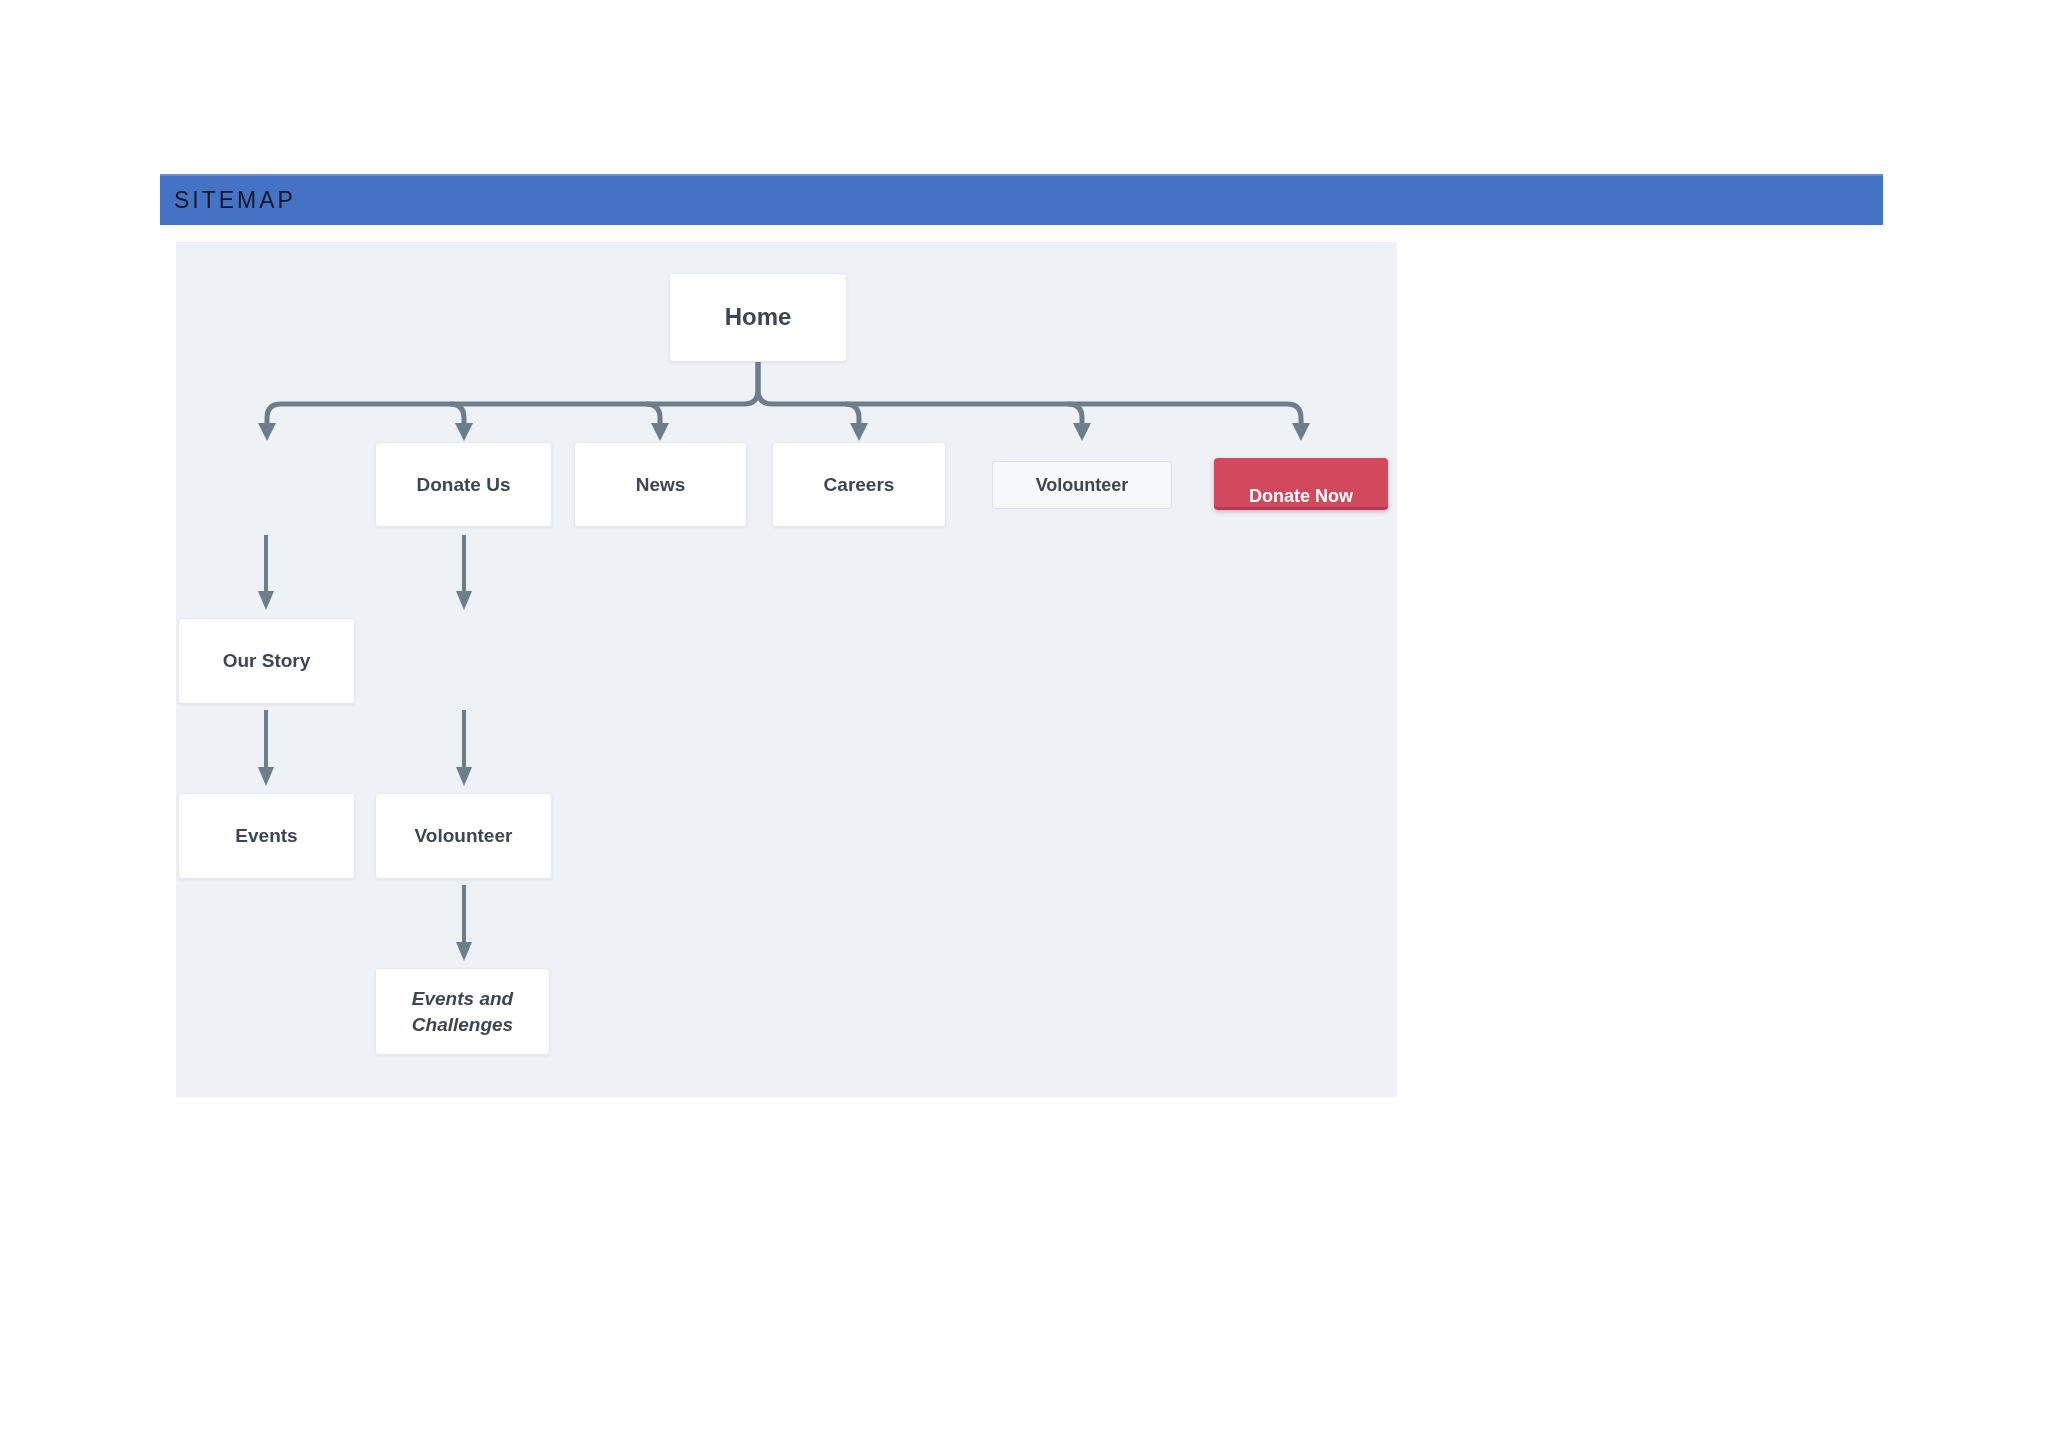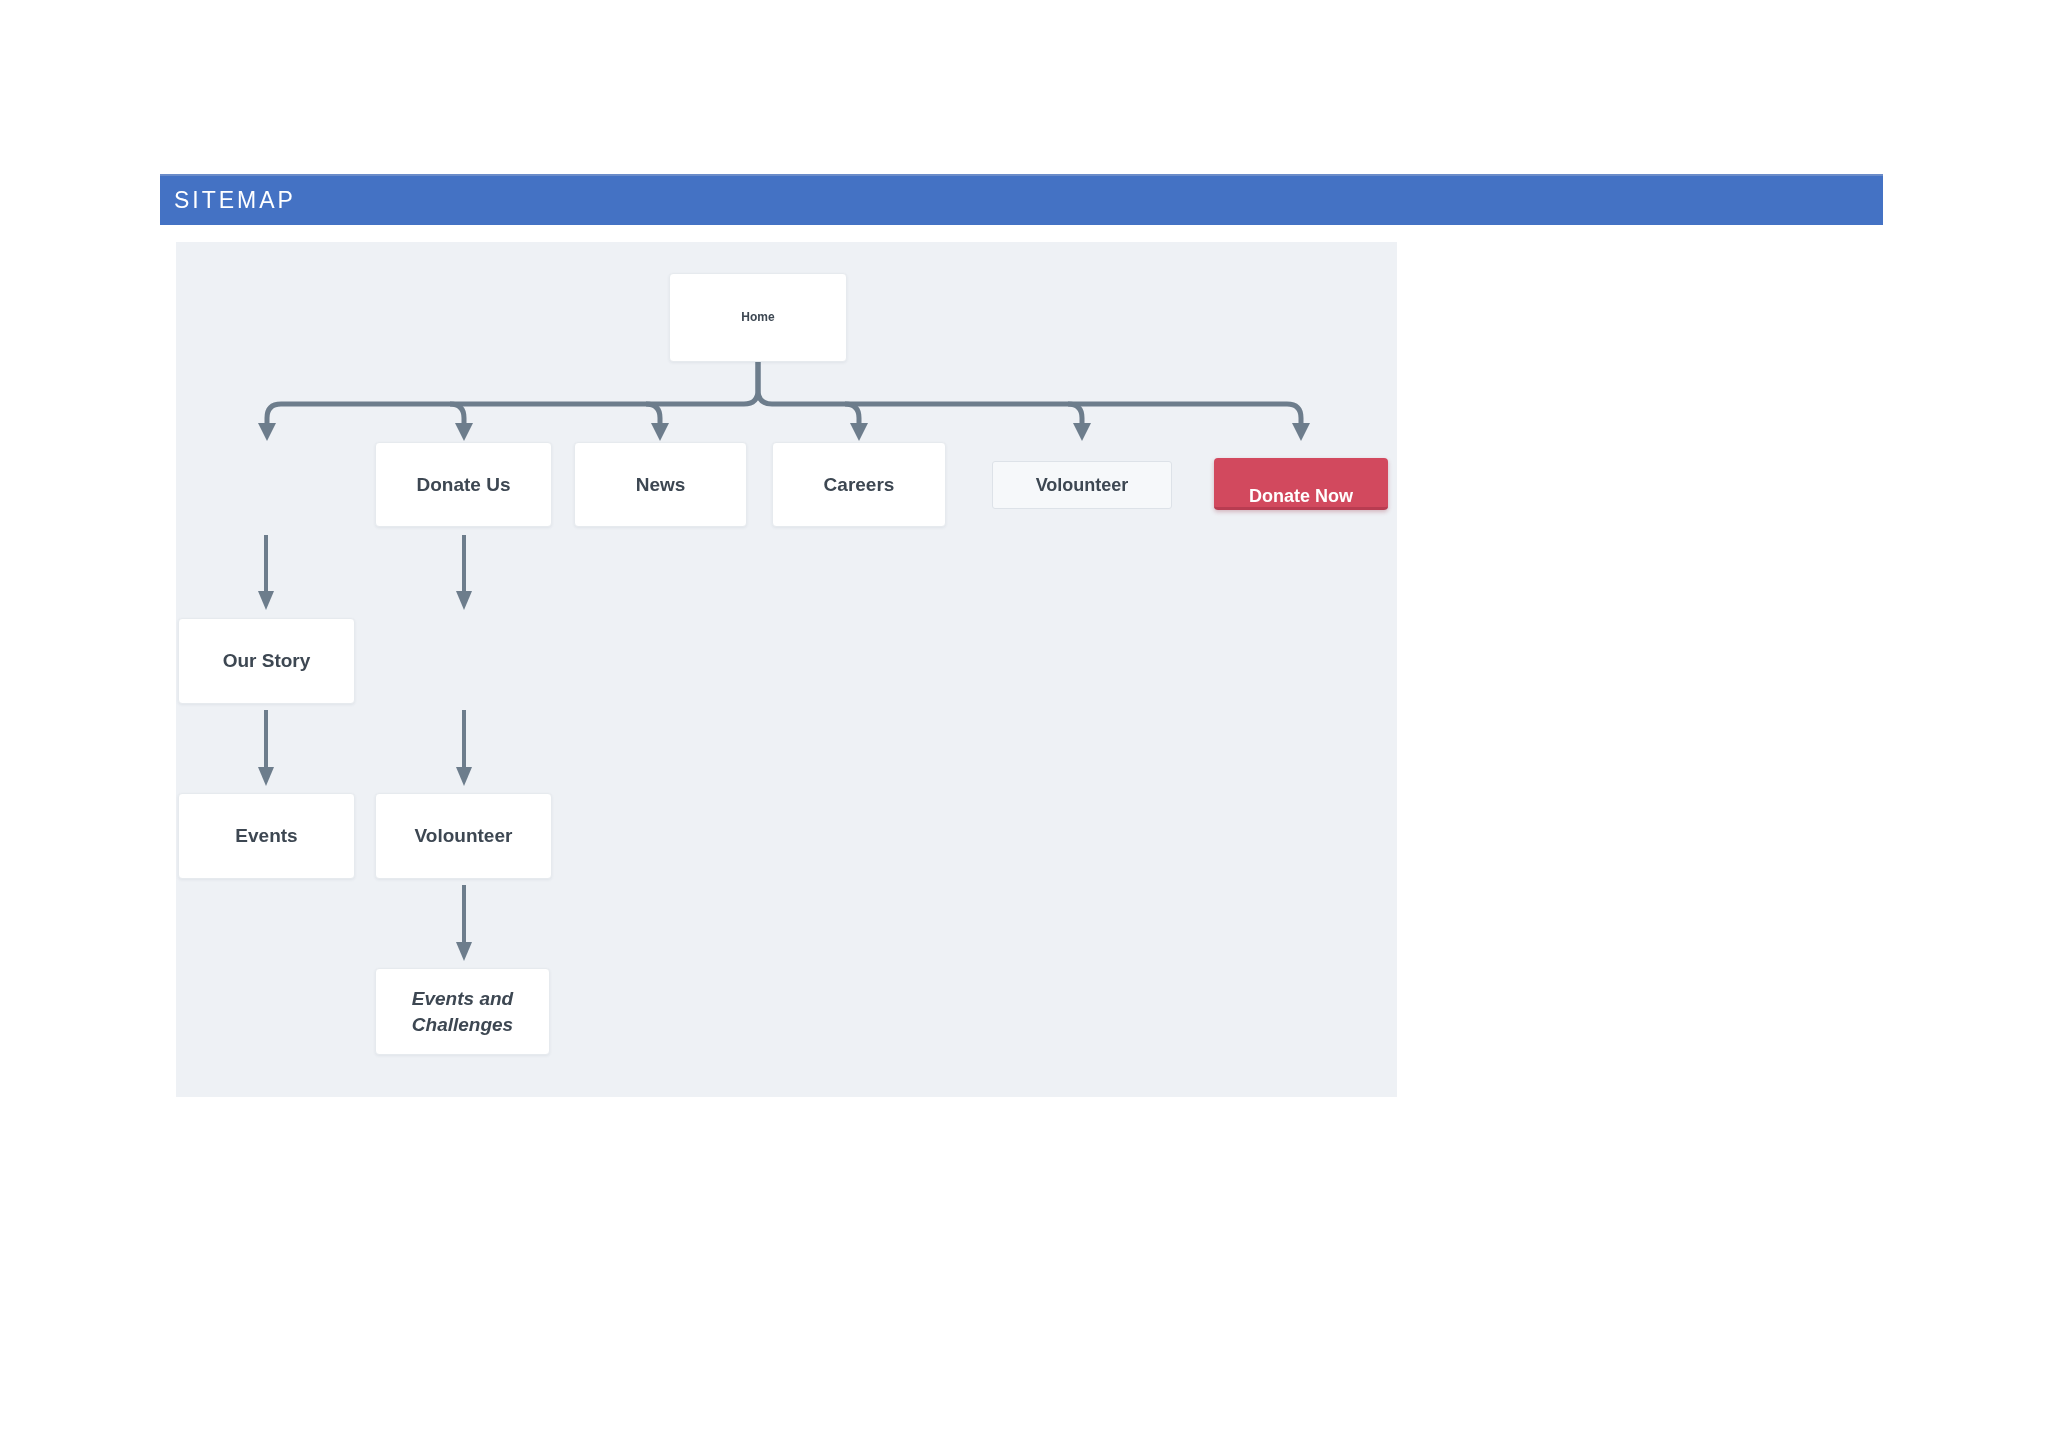--- a/index.html
+++ b/index.html
@@ -23,21 +23,21 @@
     top: 174px;
     width: 1723px;
     height: 51px;
     background: #4472c4;
     border-top: 2px solid #6b8cc9;
     box-sizing: border-box;
     display: flex;
     align-items: center;
   }
   .header-title {
-    color: #ffffff;
+    color: #0f172a;
     font-size: 23px;
     font-weight: 400;
     letter-spacing: 3px;
     padding-left: 14px;
   }
 
   
   .panel {
     position: absolute;
     left: 176px;
@@ -57,21 +57,21 @@
     display: flex;
     align-items: center;
     justify-content: center;
     text-align: center;
     color: #3d4752;
     font-size: 19px;
     font-weight: 600;
     box-sizing: border-box;
     line-height: 1.35;
   }
-  .node-home        { left: 669px;  top: 273px; width: 178px; height: 89px; font-weight: 700; font-size: 12px; }
+  .node-home        { left: 669px;  top: 273px; width: 178px; height: 89px; font-weight: 700; font-size: 24px; }
   .node-about-us    { left: 178px;  top: 442px; width: 177px; height: 85px; }
   .node-support-us  { left: 375px;  top: 442px; width: 177px; height: 85px; }
   .node-news        { left: 574px;  top: 442px; width: 173px; height: 85px; }
   .node-contact     { left: 772px;  top: 442px; width: 174px; height: 85px; }
   .node-our-story   { left: 178px;  top: 618px; width: 177px; height: 86px; }
   .node-donate      { left: 375px;  top: 618px; width: 177px; height: 86px; }
   .node-careers     { left: 178px;  top: 793px; width: 177px; height: 86px; }
   .node-volounteer-sub { left: 375px; top: 793px; width: 177px; height: 86px; }
   .node-events      { left: 375px;  top: 968px; width: 175px; height: 87px; padding: 0 26px; font-style: italic; }
 

